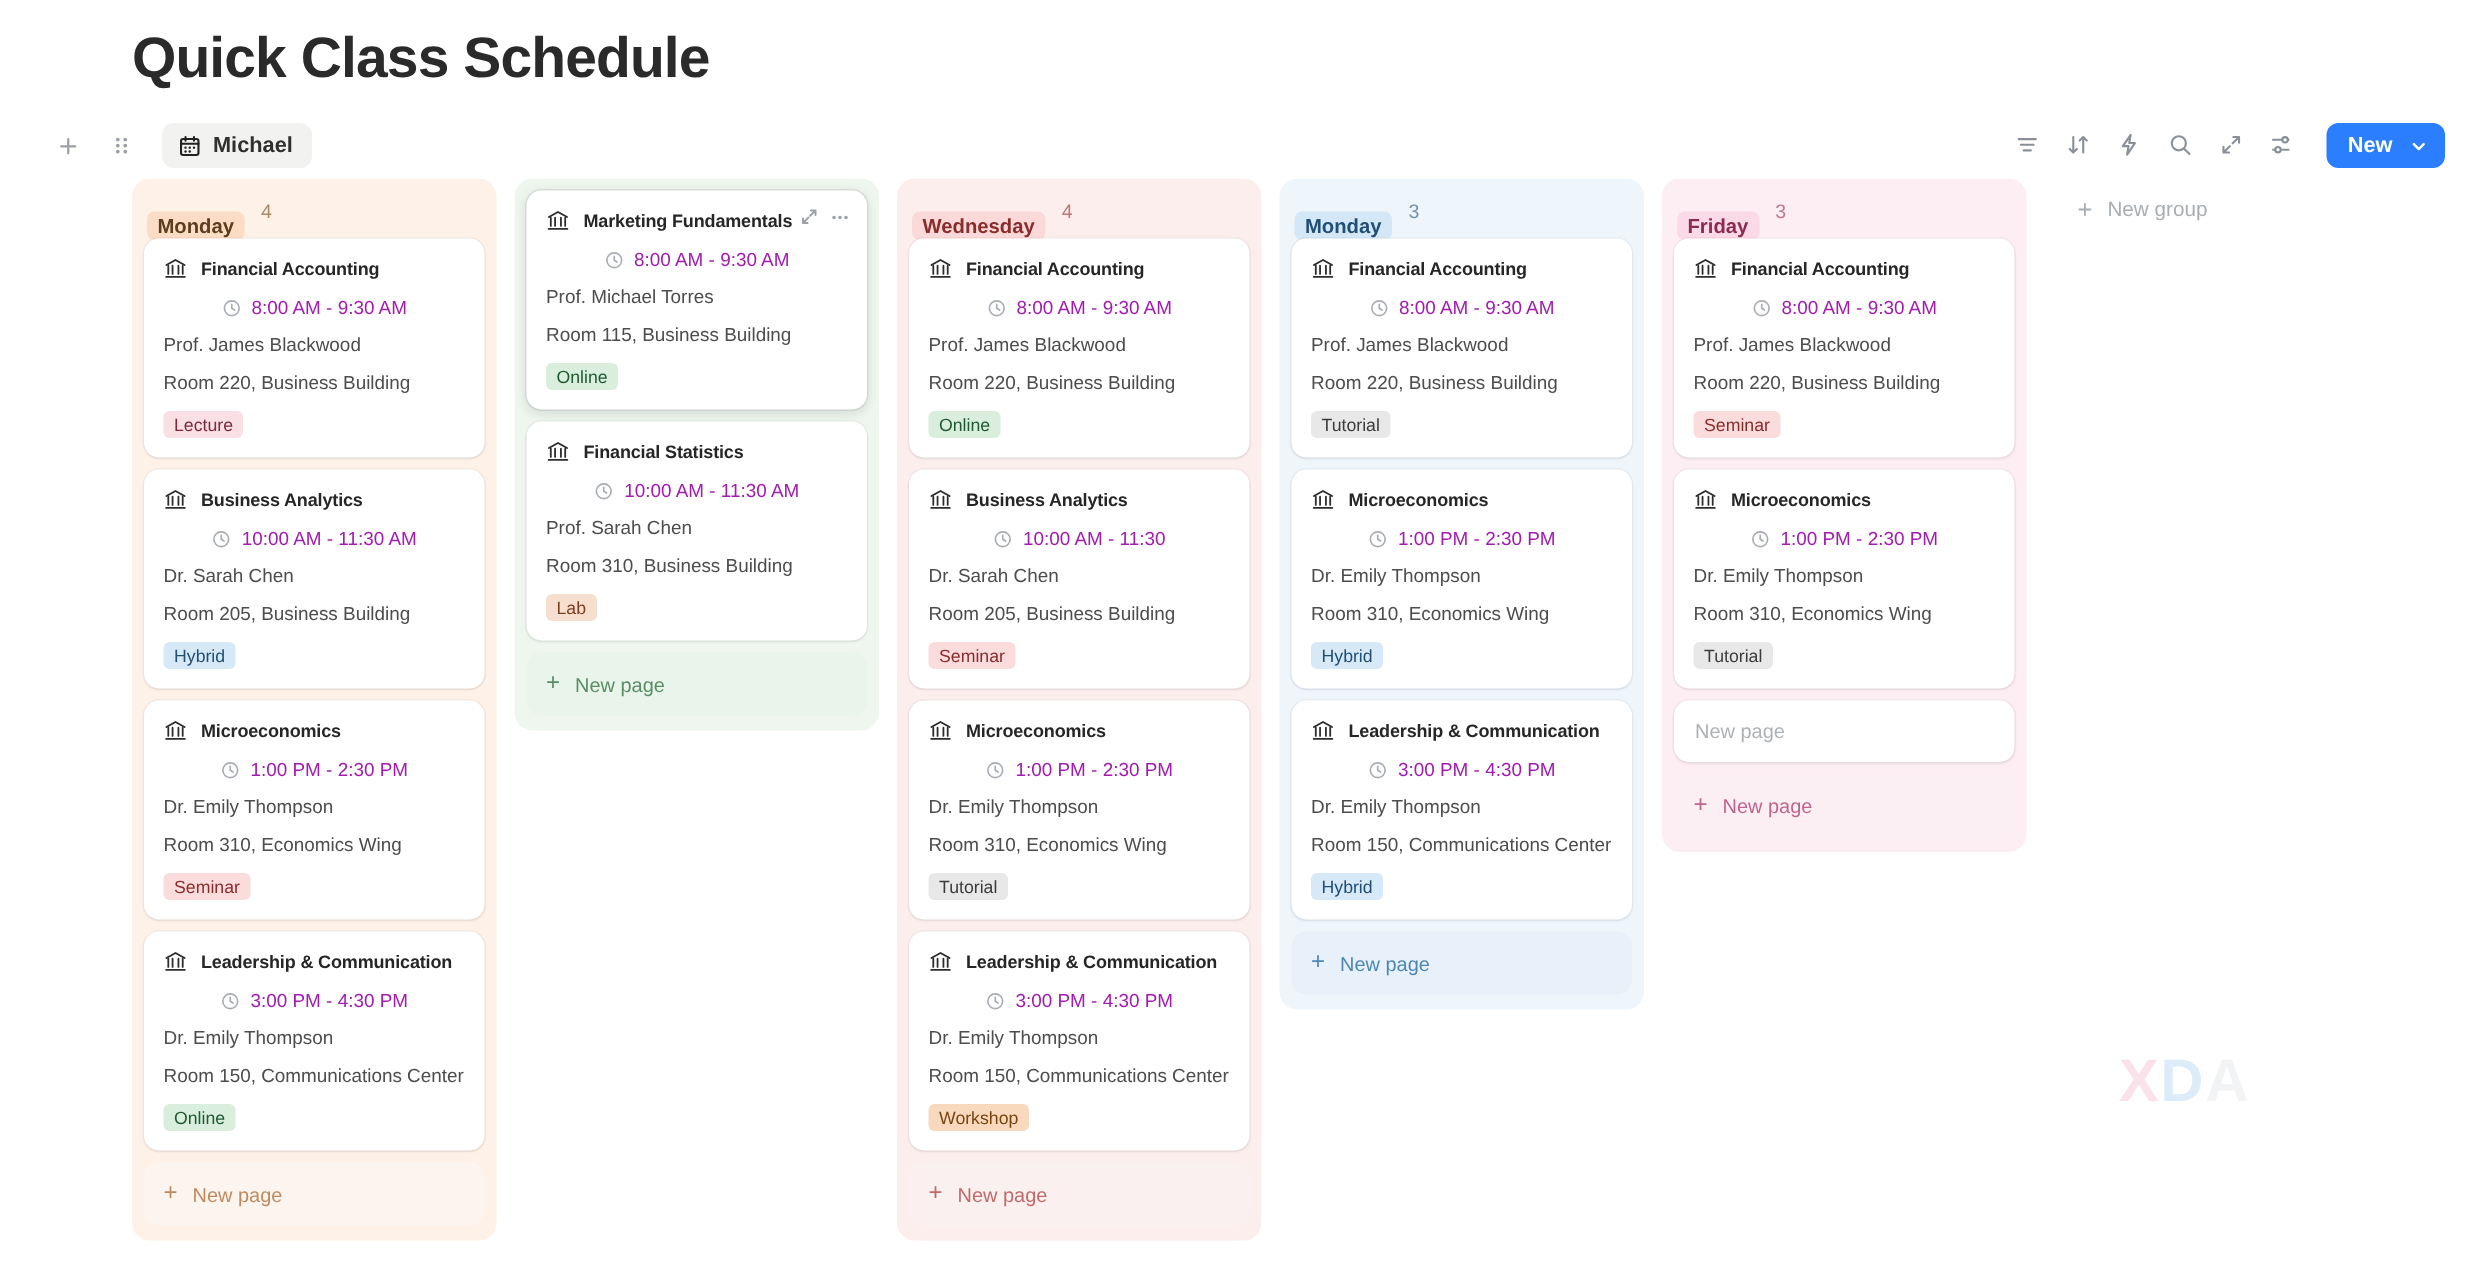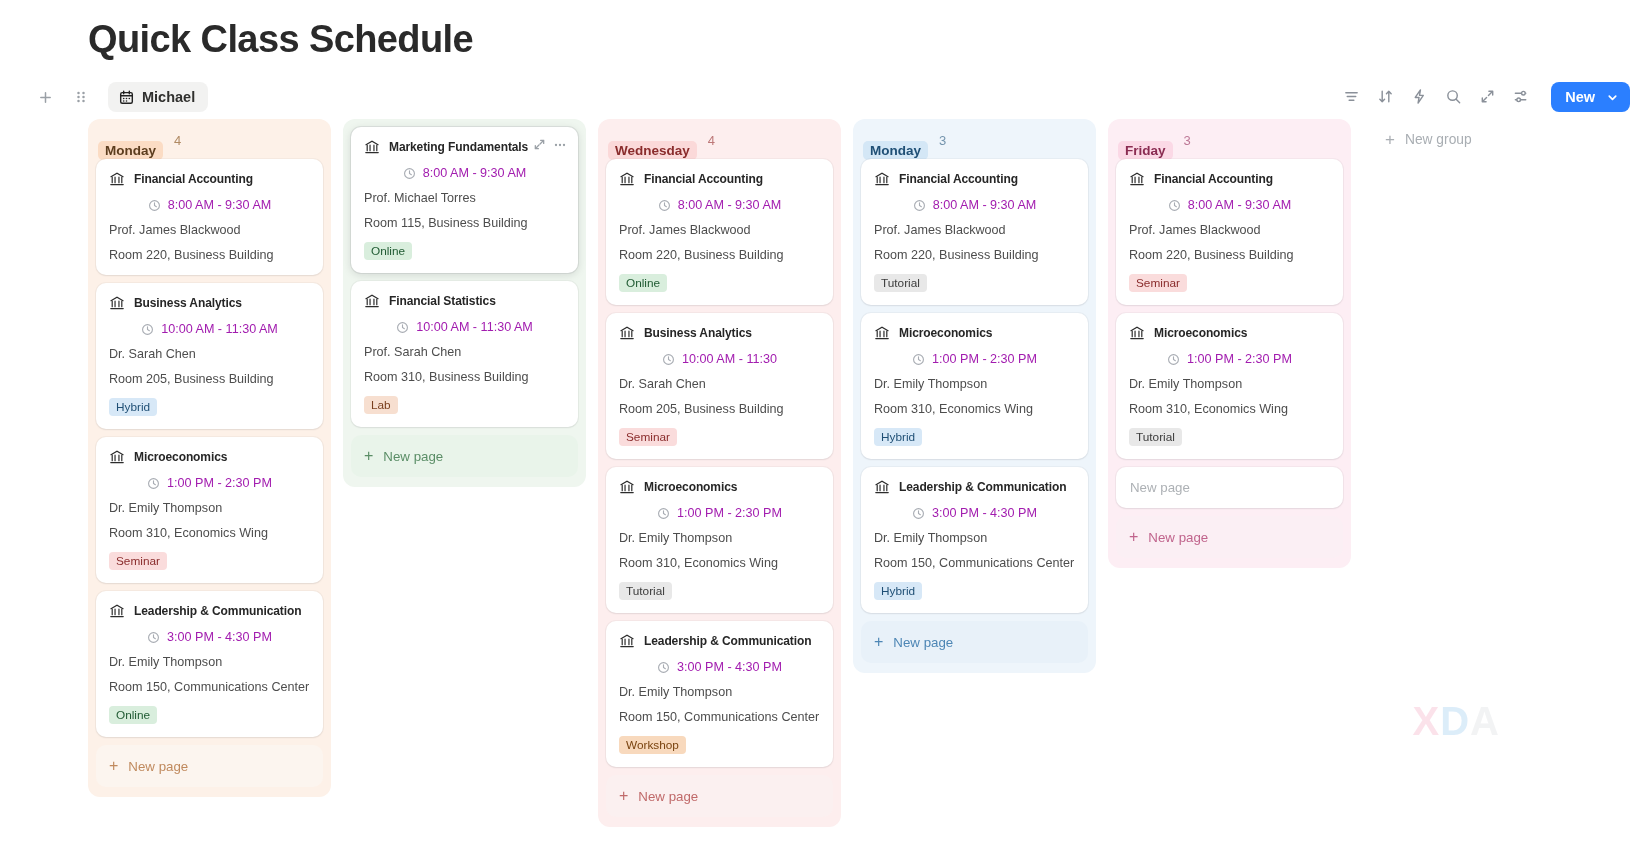--- a/index.html
+++ b/index.html
@@ -309,20 +309,21 @@
           <span class="clock-icon">
             <svg width="13" height="13" viewBox="0 0 14 14" fill="none" stroke="currentColor" stroke-width="1.2">
               <circle cx="7" cy="7" r="5.3"></circle>
               <path d="M7 4.2V7l2 1.3" stroke-linecap="round"></path>
             </svg>
           </span>
           <span>8:00 AM - 9:30 AM</span>
         </div>
         <div class="card-line">Prof. James Blackwood</div>
         <div class="card-line">Room 220, Business Building</div>
+        <div><span class="tag" style="background: rgb(250, 223, 228); color: rgb(122, 43, 60);">Lecture</span></div>
       </div>
       <div class="card">
         <div class="card-title">
           <span class="bank-icon">
             <svg width="16" height="16" viewBox="0 0 18 18" fill="none" stroke="currentColor" stroke-width="1.35" stroke-linecap="round">
               <path d="M2.2 6.4L9 2.6l6.8 3.8"></path>
               <path d="M3.6 6.9v6.2M6.8 6.9v6.2M11.2 6.9v6.2M14.4 6.9v6.2"></path>
               <path d="M2 15.3h14"></path>
             </svg>
           </span>

